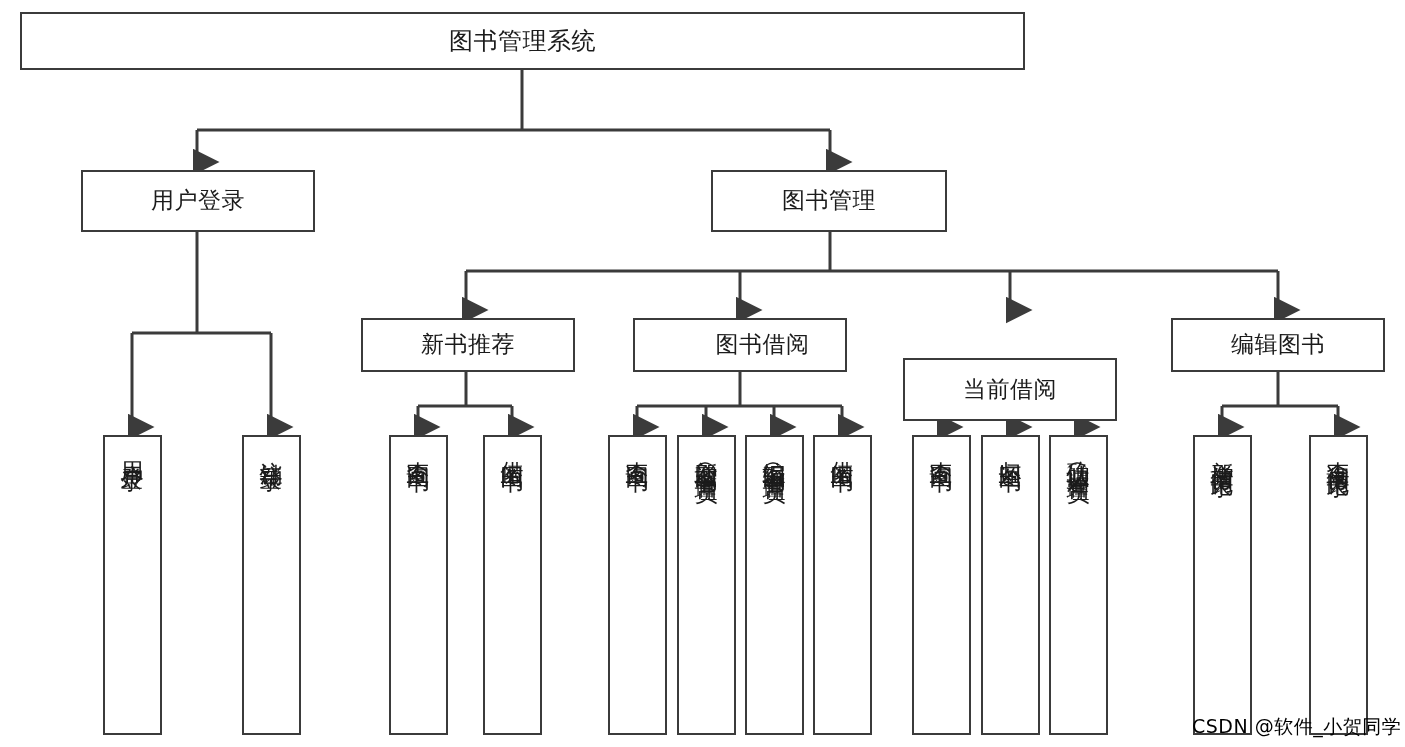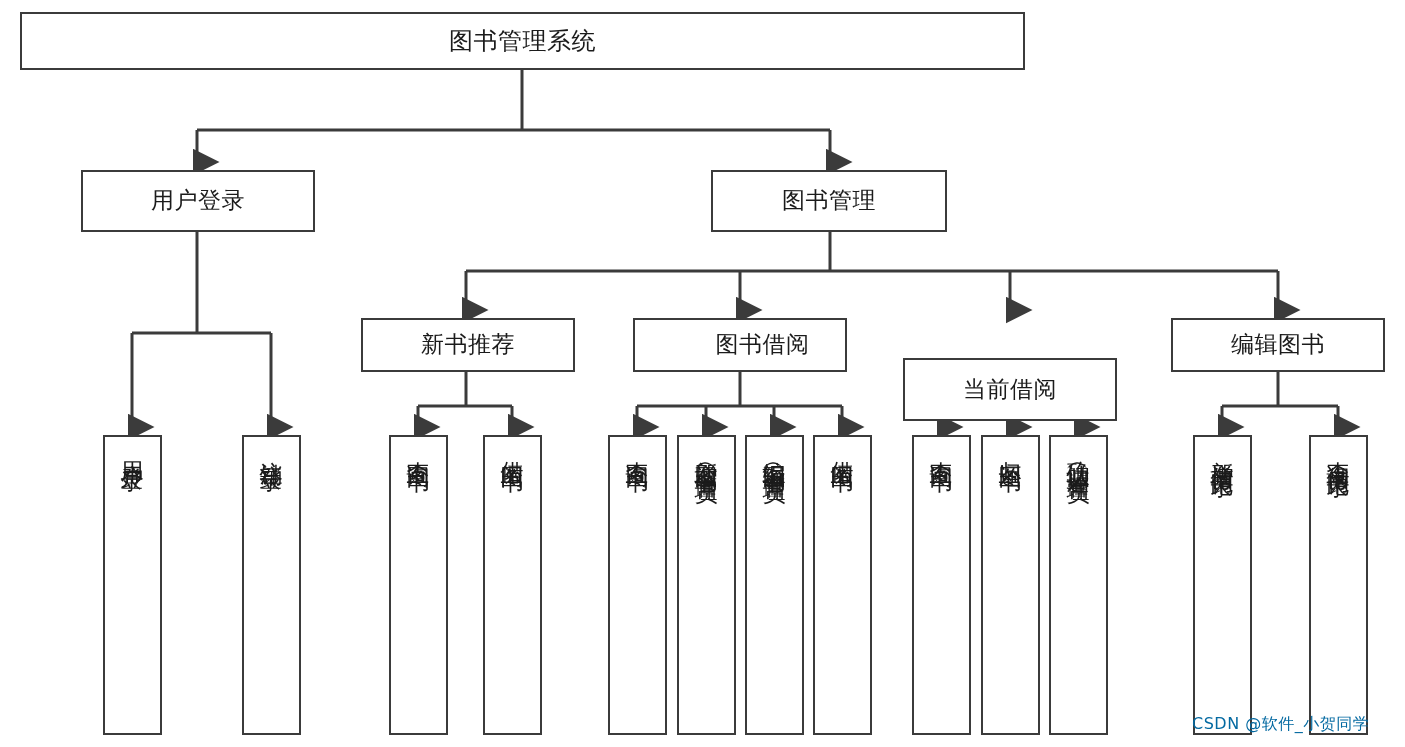--- a/index.html
+++ b/index.html
@@ -56,22 +56,22 @@
   .node.v .label {
     writing-mode: vertical-rl;
     text-orientation: upright;
     font-size: 23px;
     line-height: 1.05;
     letter-spacing: 3px;
     white-space: nowrap;
   }
   .watermark {
     position: absolute;
-    color: #0369a1;
-    font-size: 16px;
+    color: #000000;
+    font-size: 19px;
     white-space: nowrap;
     letter-spacing: 0.5px;
   }
 </style>
 </head>
 <body>
 
 <div id="canvas">
 
   <svg id="edges" viewBox="0 0 1405 747" width="1405" height="747" xmlns="http://www.w3.org/2000/svg">

